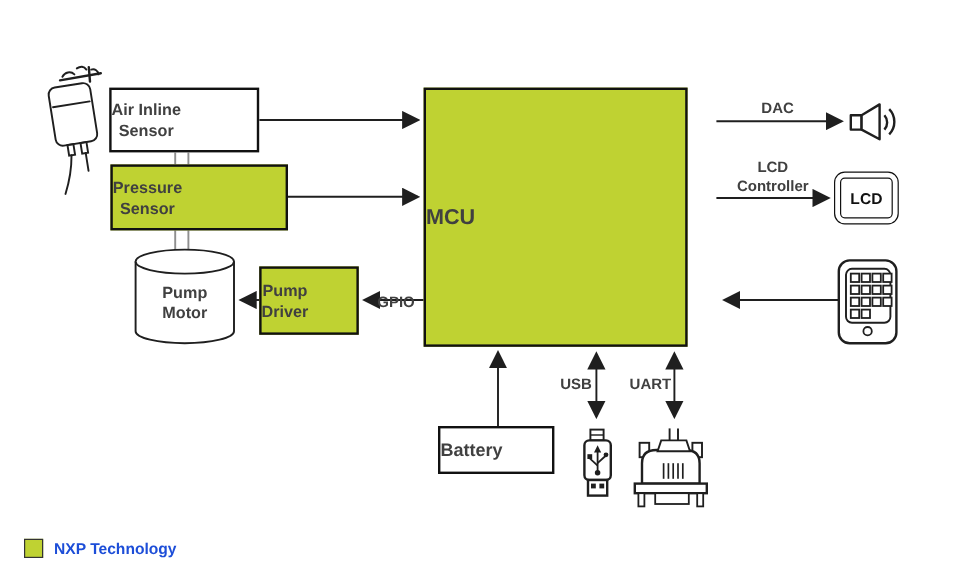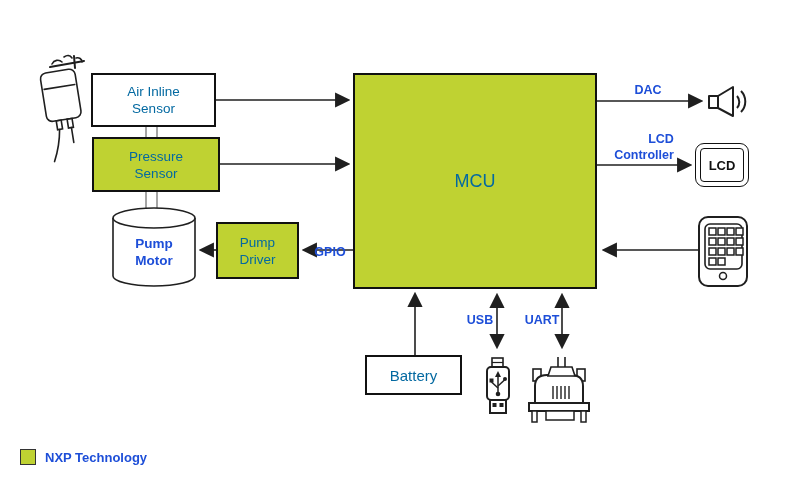--- a/index.html
+++ b/index.html
@@ -10,44 +10,44 @@
   }
   html,body{margin:0;padding:0;background:#fff;}
   .canvas{
     position:relative;width:800px;height:480px;background:var(--bg);
     font-family:"Liberation Sans","DejaVu Sans",sans-serif;overflow:hidden;
   }
   .layer{position:absolute;left:0;top:0;width:800px;height:480px;}
   svg.layer{z-index:1;}
   .blocks{z-index:2;}
   .block{
-    position:absolute;display:flex;align-items:center;justify-content:center;
+    position:absolute;display:flex;align-items:center;justify-content:flex-start;
     border:2px solid #111;background:#fff;box-sizing:border-box;
-    font-weight:normal;font-size:13.5px;line-height:17px;text-align:center;
-    color:#0369a1;white-space:pre-line;
+    font-weight:bold;font-size:13.5px;line-height:17px;text-align:center;
+    color:#404040;white-space:pre-line;
   }
   .block.green{background:var(--nxp-green);}
   .block.air{left:91px;top:73px;width:125px;height:54px;}
-  .block.pressure{left:92px;top:137px;width:128px;height:55px;}
+  .block.pressure{left:92px;top:137px;width:148px;height:55px;}
   .block.pumpdriver{left:216px;top:222px;width:83px;height:57px;}
-  .block.mcu{left:353px;top:73px;width:244px;height:216px;font-size:18px;}
+  .block.mcu{left:353px;top:73px;width:220px;height:216px;font-size:18px;}
   .block.battery{left:365px;top:355px;width:97px;height:40px;font-size:15px;}
   .lcd-outer{
     position:absolute;left:695px;top:143px;width:54px;height:44px;box-sizing:border-box;
     border:1.6px solid #111;border-radius:9px;padding:4px;z-index:2;background:#fff;
   }
   .lcd-inner{
     width:100%;height:100%;box-sizing:border-box;border:1.6px solid #111;border-radius:4px;
     display:flex;align-items:center;justify-content:center;
     font-weight:bold;font-size:13px;color:#111;
   }
   .lbl{
     position:absolute;transform:translate(-50%,-50%);z-index:2;
-    font-weight:bold;font-size:12.5px;line-height:16px;text-align:right;
-    color:#1d4ed8;white-space:pre-line;
+    font-weight:bold;font-size:12.5px;line-height:16px;text-align:center;
+    color:#404040;white-space:pre-line;
   }
   .lbl.dac{left:648px;top:90px;}
   .lbl.lcdctl{left:644px;top:147px;}
   .lbl.touch{left:652px;top:231px;}
   .lbl.gpio{left:330px;top:252px;}
   .lbl.power{left:370px;top:321px;}
   .lbl.usb{left:480px;top:320px;}
   .lbl.uart{left:542px;top:320px;}
   .lbl.pumpmotor{left:154px;top:252px;font-size:13.5px;line-height:17px;}
   .legend{

